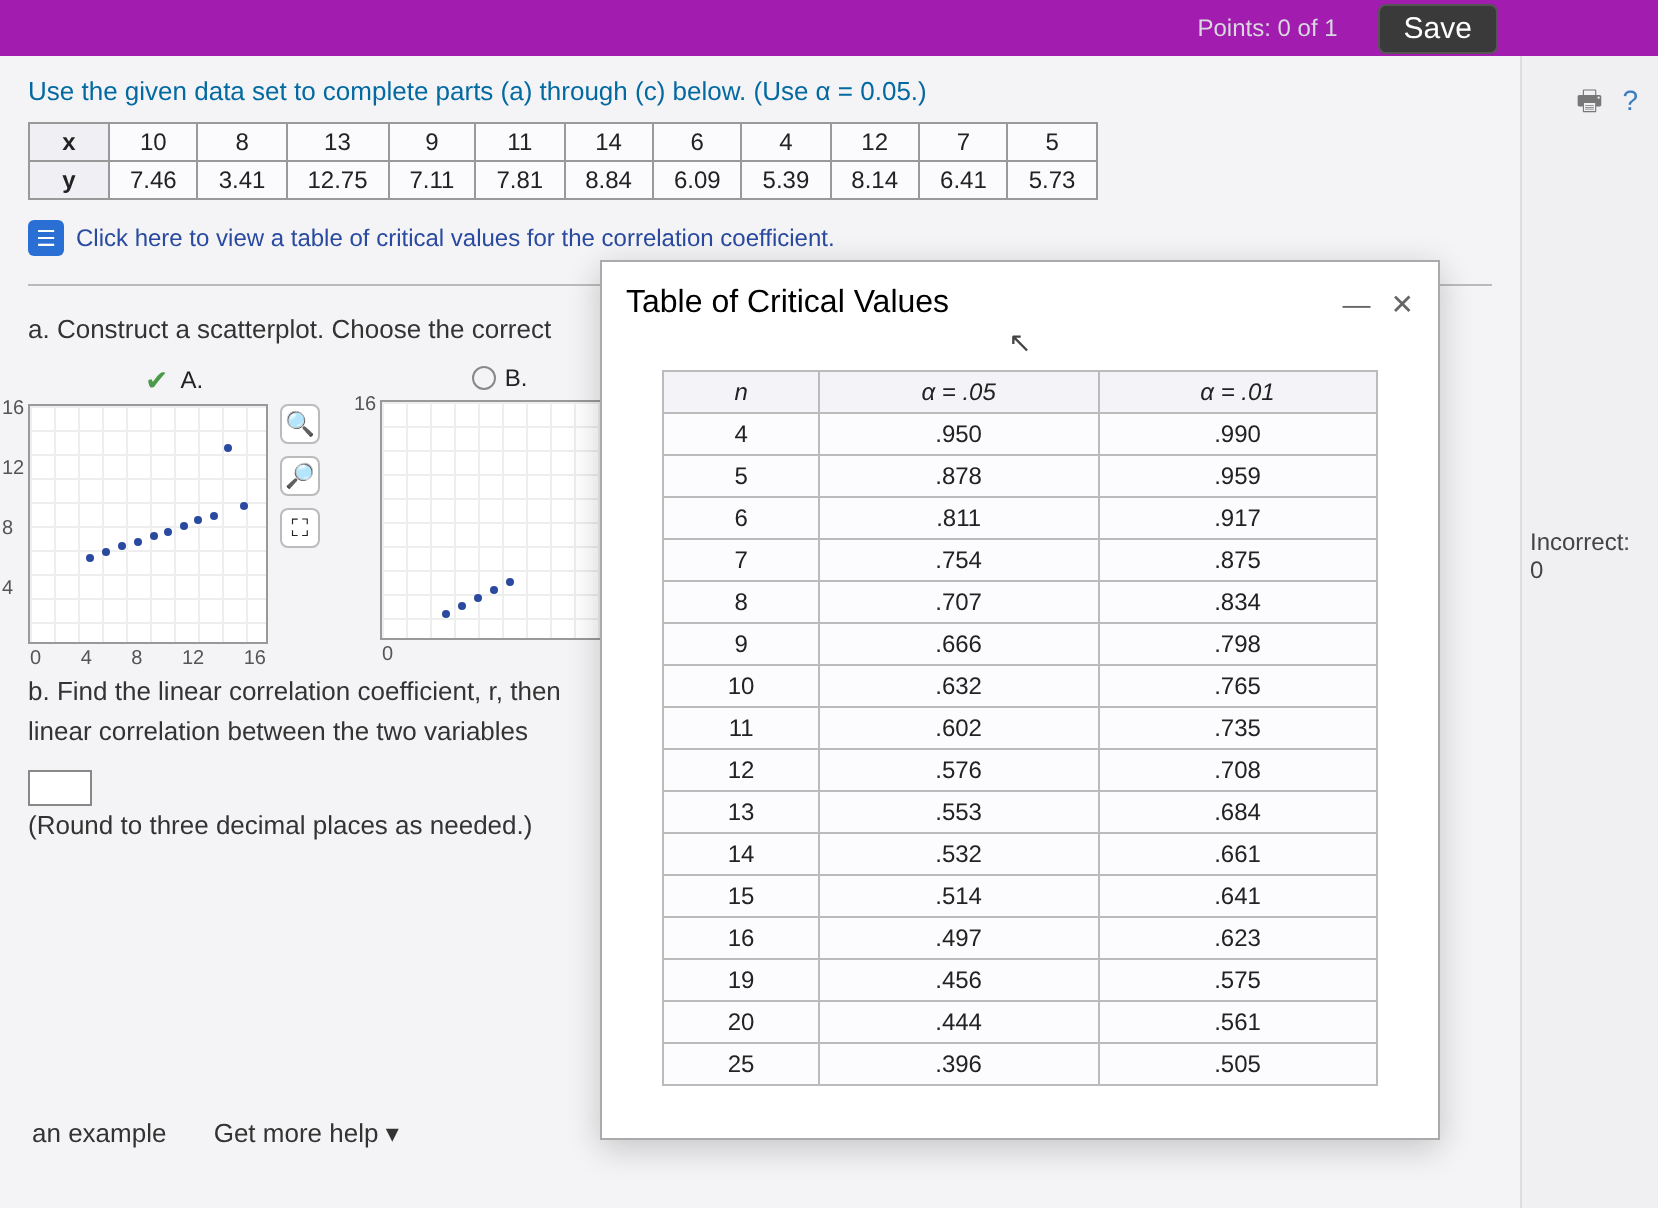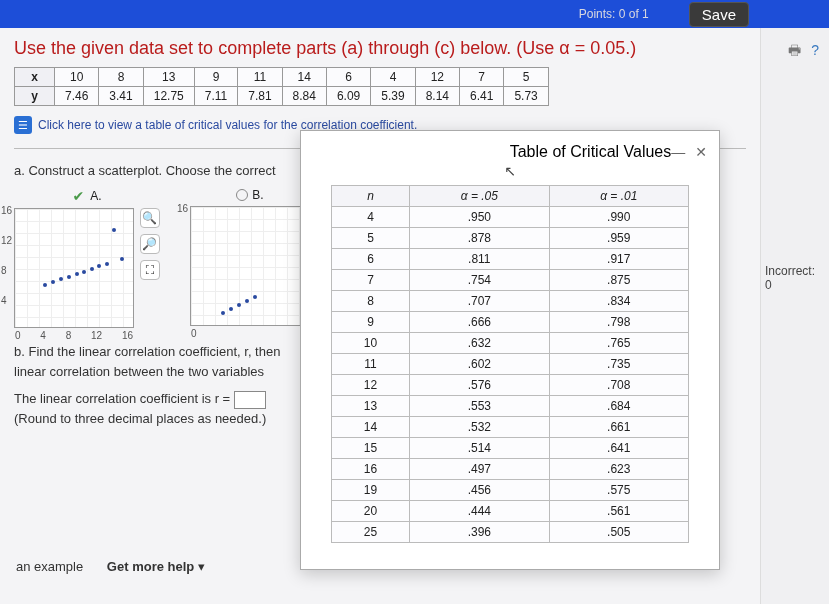--- a/index.html
+++ b/index.html
@@ -7,50 +7,50 @@
     font-family: Arial, Helvetica, sans-serif;
     font-size: 13px;
     background: #e8e8ea;
     color: #222;
     width: 829px;
     height: 604px;
     overflow: hidden;
     position: relative;
   }
   .topbar {
-    background: #1d4ed8;
+    background: #a21caf;
     color: #fff;
     height: 28px;
     display: flex;
     align-items: center;
     justify-content: flex-end;
     padding: 0 80px 0 18px;
-    gap: 40px;
+    gap: 20px;
     font-size: 12px;
   }
   .topbar .points { color: #d8d8e0; }
   .save-btn {
     background: #3a3a3a;
     color: #fff;
     border: 1px solid #555;
     border-radius: 4px;
     padding: 3px 12px;
     font-size: 15px;
     cursor: pointer;
   }
   .main-area {
     background: #f4f4f6;
     padding: 10px 14px;
     height: calc(100% - 28px);
     position: relative;
     width: 760px;
   }
   .prompt {
-    color: #b91c1c;
-    font-size: 18px;
+    color: #0369a1;
+    font-size: 13px;
     margin-bottom: 8px;
   }
   table.data-tbl {
     border-collapse: collapse;
     font-size: 12px;
     margin-bottom: 10px;
     background: #fbfbfd;
   }
   table.data-tbl td, table.data-tbl th {
     border: 1px solid #999;
@@ -112,21 +112,21 @@
   .footer-links {
     position:absolute;
     bottom: 24px;
     left: 0;
     padding: 6px 16px;
     background:#f4f4f6;
     font-size:13px;
     color:#333;
   }
   .footer-links span { margin-right: 20px; cursor:pointer;}
-  .footer-links b { font-weight:bold;}
+  .footer-links b { font-weight:normal;}
   
   .modal {
     position:absolute;
     top: 130px;
     left: 300px;
     width: 420px;
     height: 440px;
     background:#fff;
     border:1px solid #aaa;
     box-shadow: 0 4px 16px rgba(0,0,0,.2);
@@ -283,36 +283,35 @@
             <span>4</span>
           </div>
       </div>
     </div>
   </div>
 
   <div class="part-b">
     <div>b. Find the linear correlation coefficient, r, then</div>
     <div>linear correlation between the two variables</div>
     <div style="margin-top:8px;">
-      <span>The linear correlation coefficient is r = </span>
       <span class="answer-box"></span>
     </div>
     <div>(Round to three decimal places as needed.)</div>
   </div>
 
   <div class="footer-links">
     <span>an example</span>
     <span><b>Get more help</b> ▾</span>
   </div>
 
 </div>
 
 <div class="modal">
   <div class="titlebar">
-    <span style="flex:1;text-align:right;">Table of Critical Values</span>
+    <span style="flex:1;text-align:left;">Table of Critical Values</span>
     <div class="ctrls">
       <span>—</span>
       <span>✕</span>
     </div>
   </div>
   <div class="cursor">↖</div>
   <div class="crit-wrap">
     <table class="crit">
       <thead>
         <tr>

